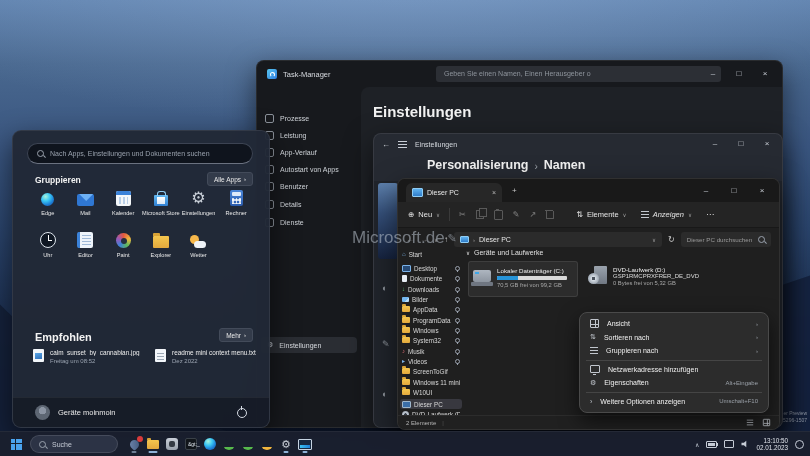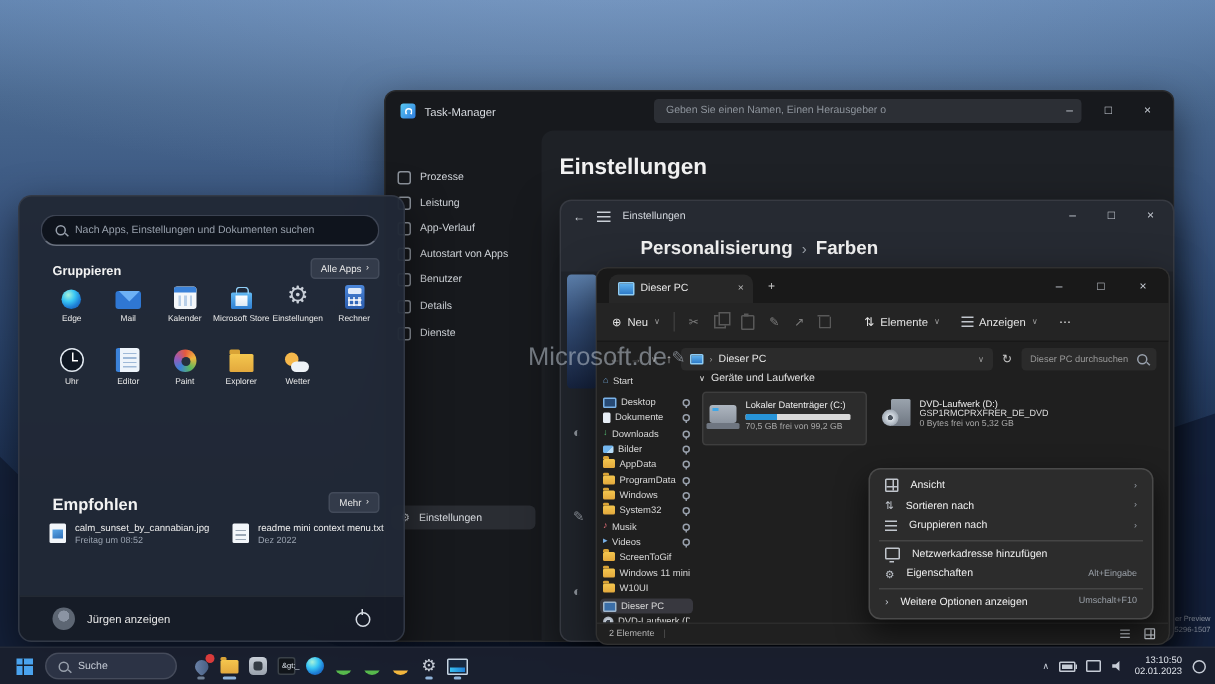--- a/index.html
+++ b/index.html
@@ -238,21 +238,21 @@
       <span>Einstellungen</span>
     </div>
     <div class="ctrls" style="right:10px;top:6px;">
       <span>–</span>
       <span>□</span>
       <span>×</span>
     </div>
     <div class="crumb">
       <span style="font-size:12.5px;font-weight:600;">Personalisierung</span>
       <span style="font-size:10px;color:#9aa0a8;">›</span>
-      <span style="font-size:12.5px;font-weight:700;">Farben</span>
+      <span style="font-size:12.5px;font-weight:700;">Namen</span>
     </div>
     <div class="abs" style="left:0;right:0;top:47px;bottom:0;background:#20242b;">
       <div class="abs" style="left:4px;top:2px;width:20px;height:76px;border-radius:3px;
         background:linear-gradient(180deg,#5d80ac 0%,#35507a 40%,#16233f 100%);"></div>
       <div class="abs" style="left:8px;top:102px;font-size:9px;color:#8e949c;">◐</div>
       <div class="abs" style="left:8px;top:158px;font-size:9px;color:#8e949c;">✎</div>
       <div class="abs" style="left:8px;top:208px;font-size:9px;color:#8e949c;">◐</div>
     </div>
   </div>
 
@@ -285,21 +285,21 @@
         <span class="ic-paste"></span>
         <span style="font-size:8px;">✎</span>
         <span style="font-size:8px;">↗</span>
         <span class="ic-trash"></span>
       </span>
       <span style="margin-left:22px;display:flex;align-items:center;gap:4px;font-size:7.5px;">
         <span style="font-size:8px;">⇅</span>
         <span>Elemente</span>
         <span style="font-size:5.5px;color:#9a9a9a;">∨</span>
       </span>
-      <span style="margin-left:14px;display:flex;align-items:center;gap:4px;font-size:7.5px;">
+      <span style="margin-left:14px;display:flex;align-items:center;gap:4px;font-size:7.5px;font-style:italic;">
         <span class="ic-lines"></span>
         <span>Anzeigen</span>
         <span style="font-size:5.5px;color:#9a9a9a;">∨</span>
       </span>
       <span style="margin-left:14px;font-size:8px;">⋯</span>
     </div>
 
     <div class="ex-addr">
       <span style="font-size:8px;color:#6f6f6f;">←</span>
       <span style="font-size:8px;color:#6f6f6f;">→</span>
@@ -555,21 +555,21 @@
     </div>
     <div class="recitem" style="left:142px;">
       <span class="rec-txt"></span>
       <span style="min-width:0;">
         <span style="display:block;font-size:6.4px;color:#ededed;white-space:nowrap;overflow:hidden;">readme mini context menu.txt</span>
         <span style="display:block;font-size:6px;color:#9aa3b0;margin-top:2px;">Dez 2022</span>
       </span>
     </div>
     <div class="sm-footer">
       <span class="avatar"></span>
-      <span style="margin-left:8px;font-size:7.5px;color:#e8e8e8;">Jürgen anzeigen</span>
+      <span style="margin-left:8px;font-size:7.5px;color:#e8e8e8;">Geräte moinmoin</span>
       <span class="power" style="margin-left:auto;"></span>
     </div>
   </div>
 
   <div class="taskbar">
     <div class="tbicon" style="left:6px;">
         <span class="winlogo"></span>
       </div>
     <div class="abs" style="left:30px;top:3px;width:88px;height:18px;border-radius:9px;background:#2c3345;border:1px solid rgba(255,255,255,.12);
          display:flex;align-items:center;gap:6px;padding:0 8px;box-sizing:border-box;">

